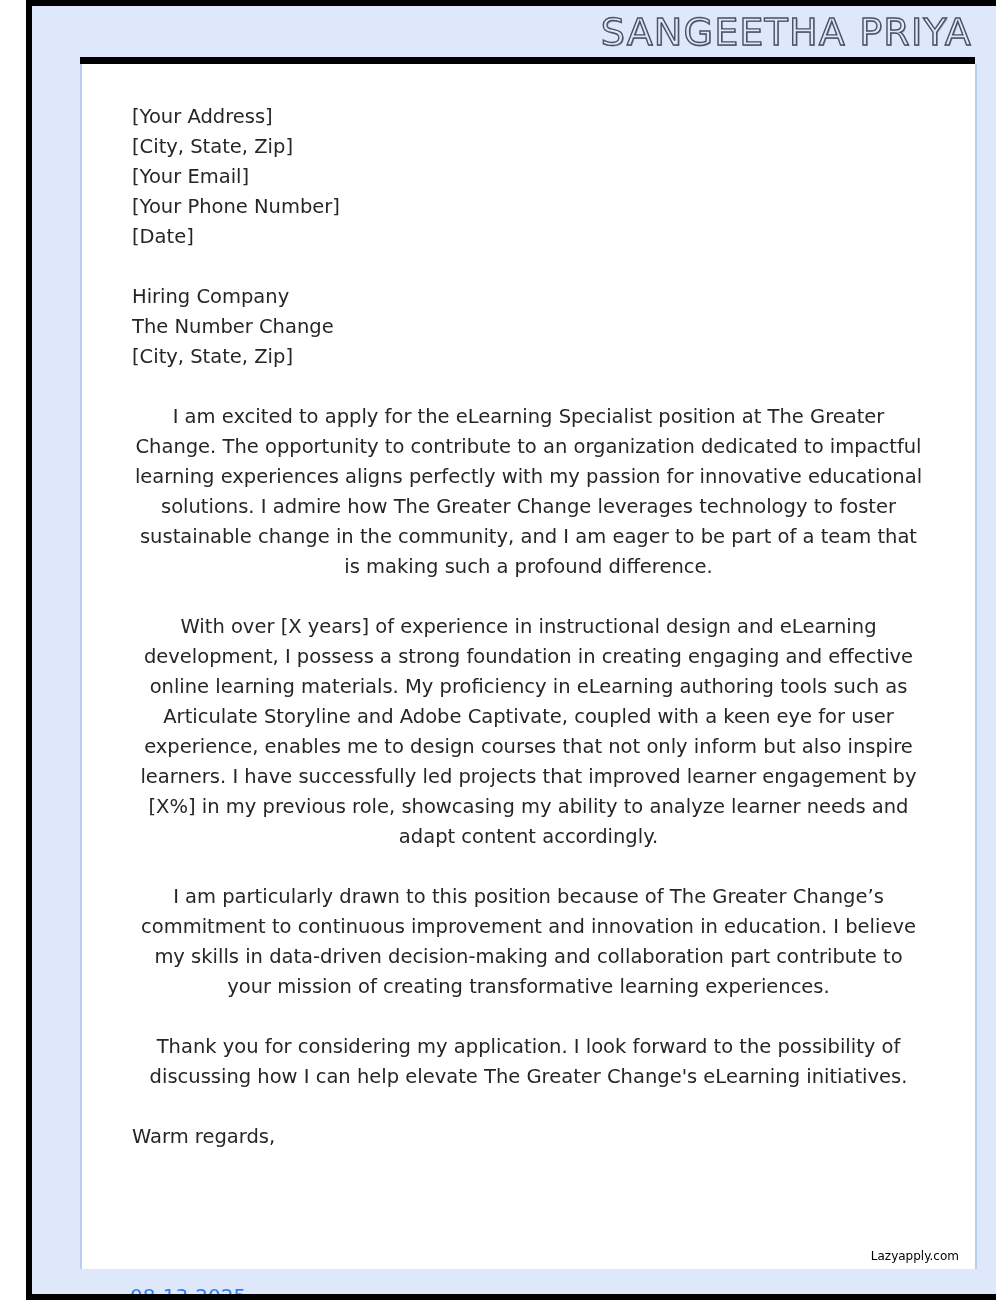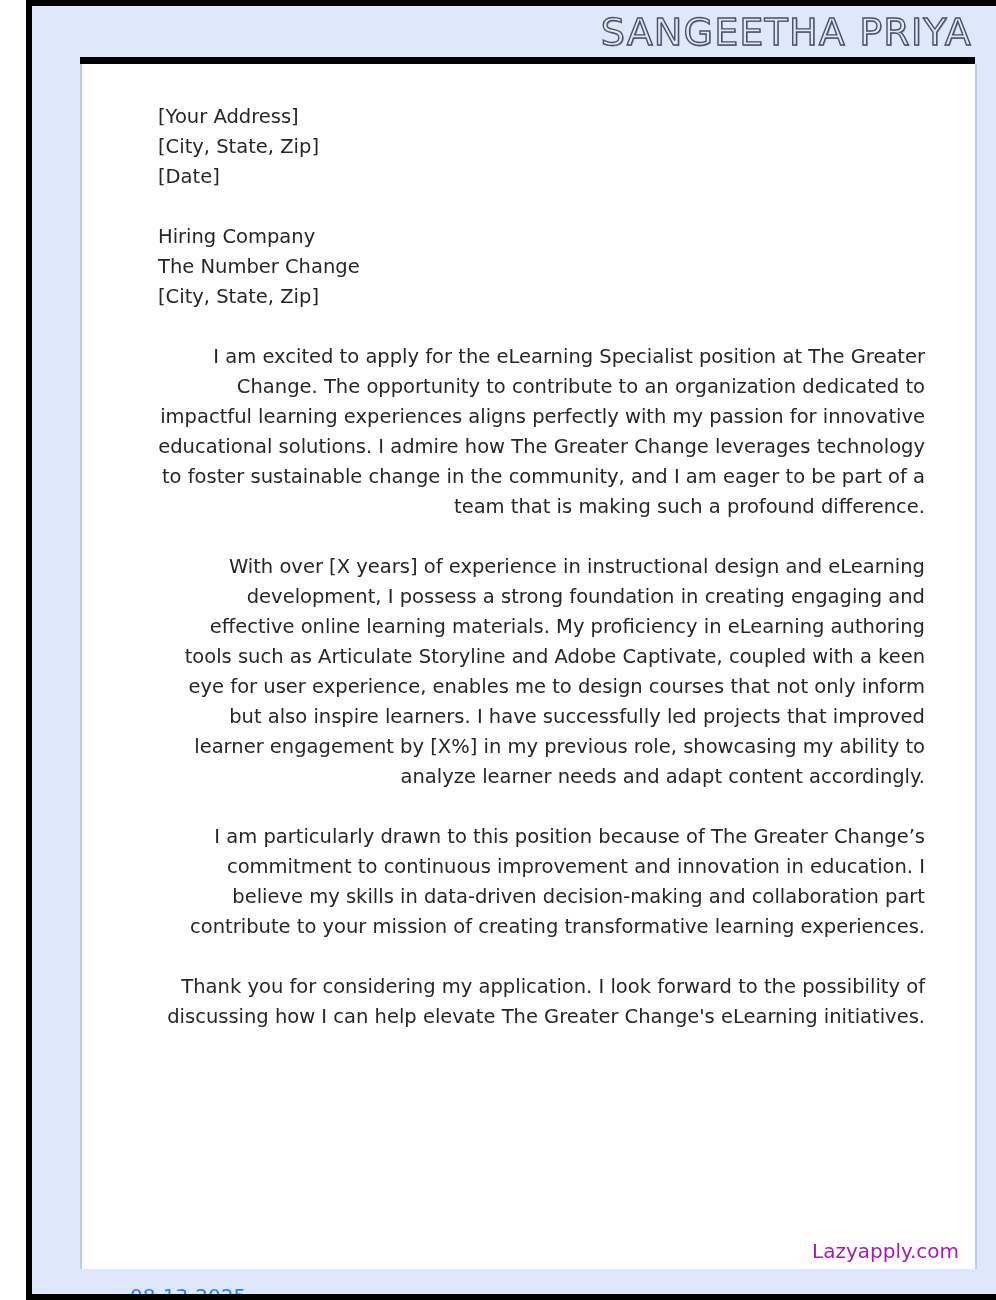--- a/index.html
+++ b/index.html
@@ -63,21 +63,20 @@
     position: absolute;
     left: 48px;
     top: 58px;
     width: 897px;
     height: 1205px;
     background: #ffffff;
     border-left: 2px solid #b9cdf2;
     border-right: 2px solid #b9cdf2;
     box-sizing: border-box;
     overflow: hidden;
-    padding-left: 26px;
   }
 
   .letter-body {
     padding: 38px 50px 0 50px;
     font-size: 19.5px;
     line-height: 30px;
     color: #262626;
     font-family: "DejaVu Sans", sans-serif;
   }
 
@@ -87,34 +86,34 @@
   .addr-line {
     white-space: nowrap;
   }
 
   .salutation {
     margin: 0 0 30px 0;
   }
 
   .letter-para {
     margin: 0 0 30px 0;
-    text-align: right;
+    text-align: center;
   }
 
   .sign-off {
     margin: 0 0 30px 0;
   }
 
   
   .watermark {
     position: absolute;
     right: 16px;
     bottom: 6px;
-    font-size: 20px;
-    color: #a21caf;
+    font-size: 12px;
+    color: #000000;
     font-family: "DejaVu Sans", sans-serif;
   }
 
   
   .doc-date {
     position: absolute;
     left: 98px;
     top: 1277px;
     font-size: 20px;
     line-height: 26px;
@@ -133,35 +132,38 @@
   </div>
 
   <div class="header-rule"></div>
 
   <div class="letter-page">
     <div class="letter-body">
 
       <div class="addr-block">
         <div class="addr-line">[Your Address]</div>
         <div class="addr-line">[City, State, Zip]</div>
+        <div class="addr-line">[Your Email]</div>
+        <div class="addr-line">[Your Phone Number]</div>
         <div class="addr-line">[Date]</div>
       </div>
 
       <div class="addr-block">
         <div class="addr-line">Hiring Company</div>
         <div class="addr-line">The Number Change</div>
         <div class="addr-line">[City, State, Zip]</div>
       </div>
 
 
       <p class="letter-para">I am excited to apply for the eLearning Specialist position at The Greater Change. The opportunity to contribute to an organization dedicated to impactful learning experiences aligns perfectly with my passion for innovative educational solutions. I admire how The Greater Change leverages technology to foster sustainable change in the community, and I am eager to be part of a team that is making such a profound difference.</p>
       <p class="letter-para">With over [X years] of experience in instructional design and eLearning development, I possess a strong foundation in creating engaging and effective online learning materials. My proficiency in eLearning authoring tools such as Articulate Storyline and Adobe Captivate, coupled with a keen eye for user experience, enables me to design courses that not only inform but also inspire learners. I have successfully led projects that improved learner engagement by [X%] in my previous role, showcasing my ability to analyze learner needs and adapt content accordingly.</p>
       <p class="letter-para">I am particularly drawn to this position because of The Greater Change’s commitment to continuous improvement and innovation in education. I believe my skills in data-driven decision-making and collaboration part contribute to your mission of creating transformative learning experiences.</p>
       <p class="letter-para">Thank you for considering my application. I look forward to the possibility of discussing how I can help elevate The Greater Change's eLearning initiatives.</p>
 
+      <div class="sign-off">Warm regards,</div>
 
     </div>
 
     <div class="watermark">Lazyapply.com</div>
   </div>
 
   <div class="doc-date">08-13-2025</div>
 
 </div>
 

